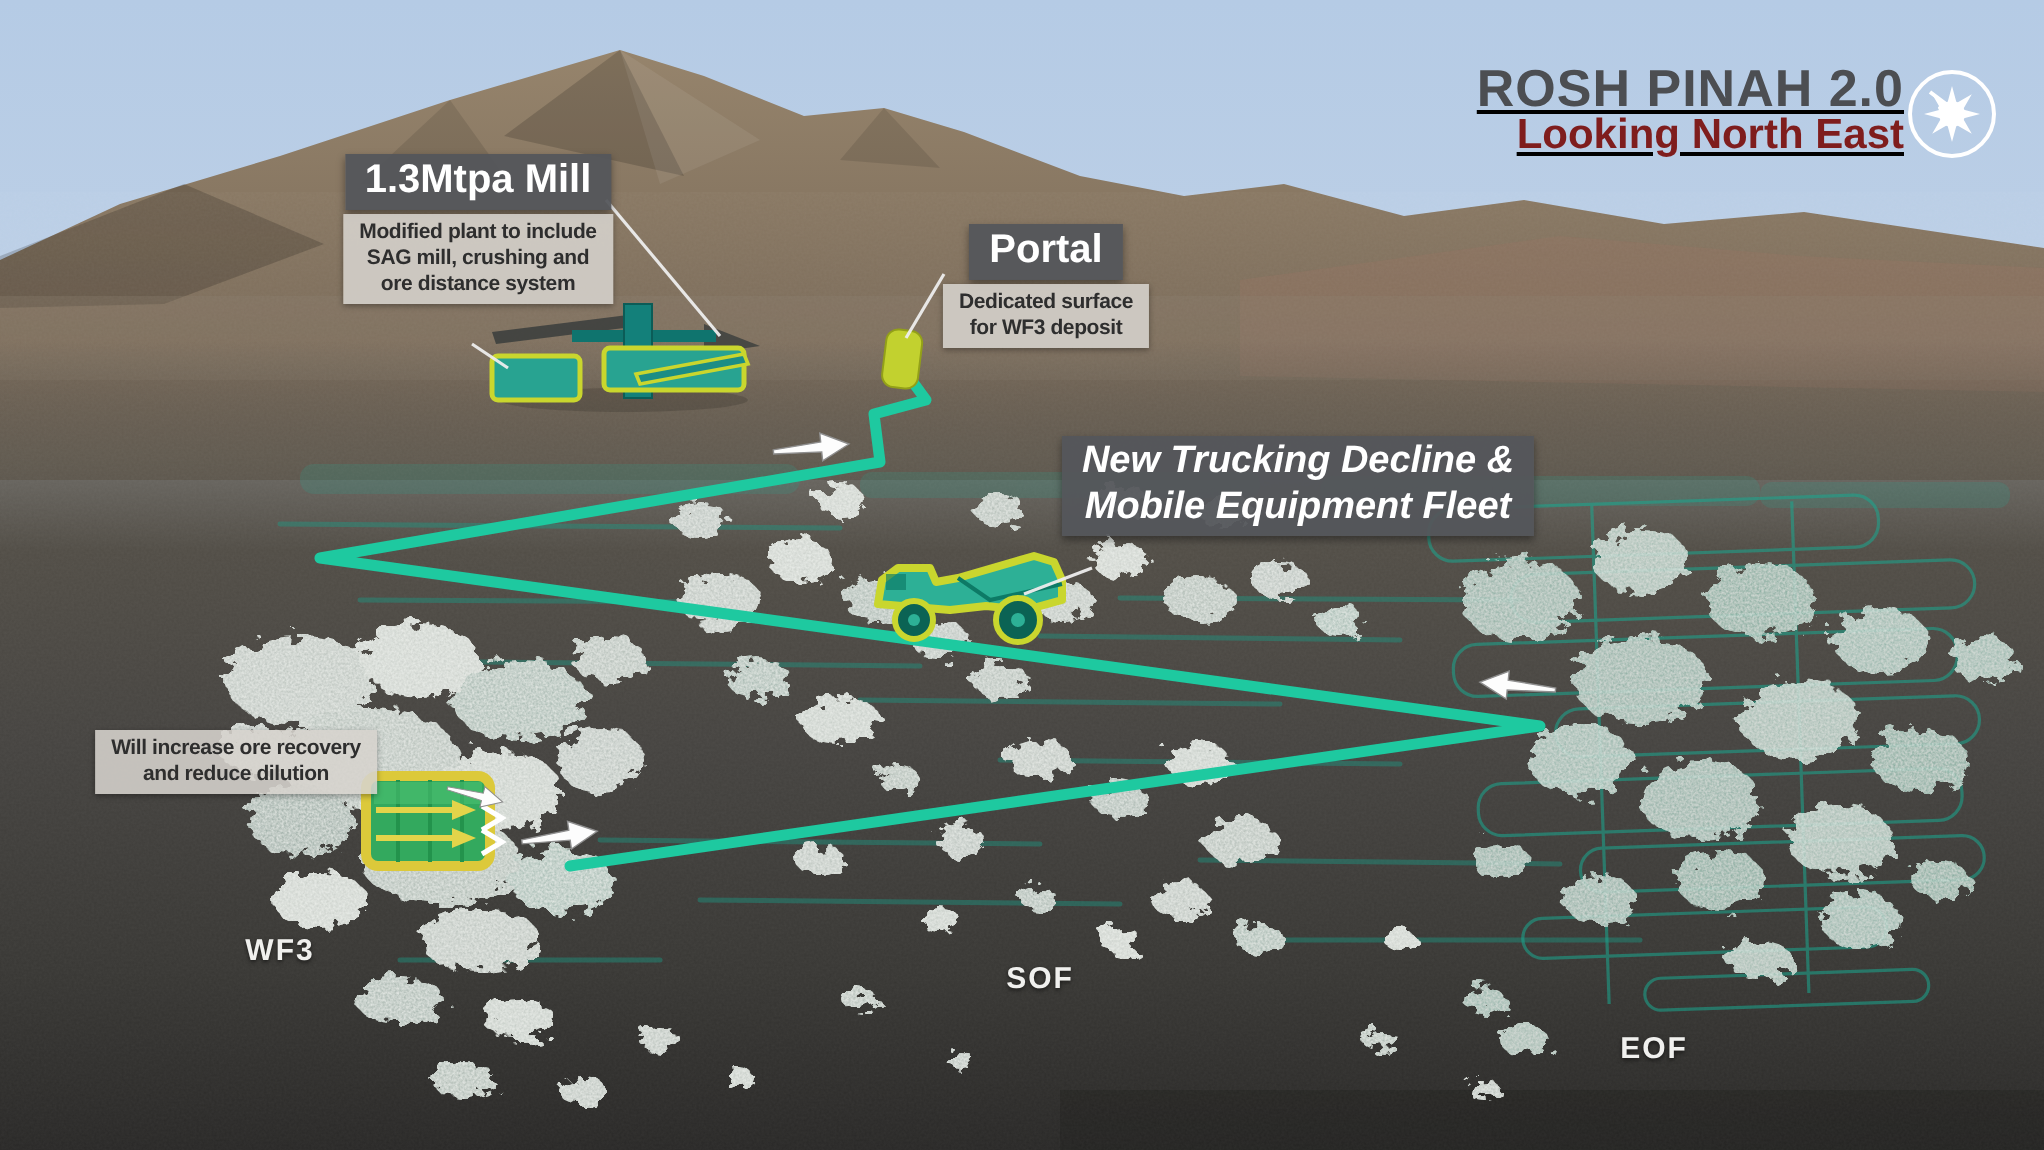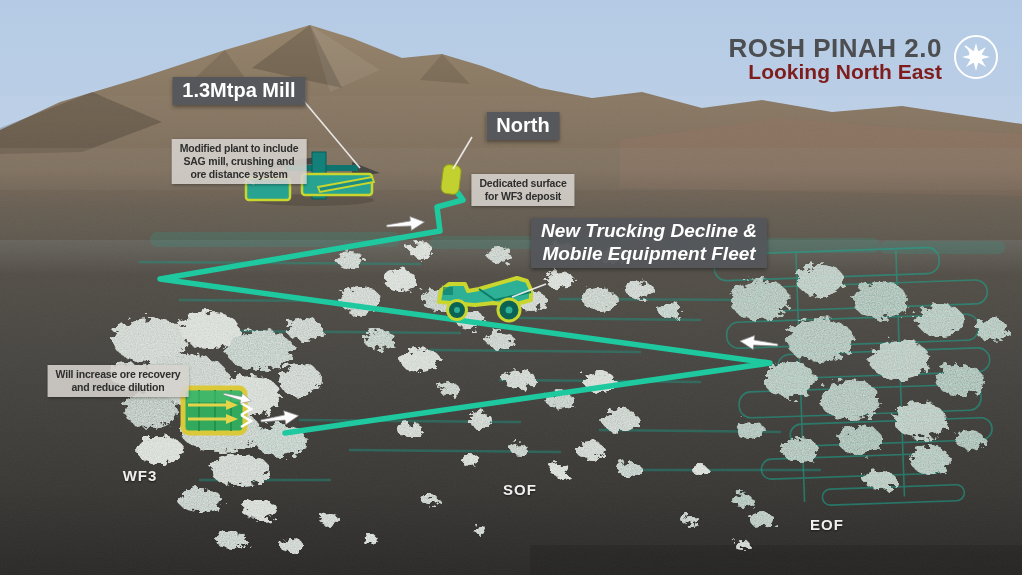--- a/index.html
+++ b/index.html
@@ -3,42 +3,42 @@
 <meta charset="utf-8">
 <style>
   html,body{margin:0;padding:0;background:#222;}
   .stage{
     position:relative;width:1022px;height:575px;overflow:hidden;
     font-family:"Liberation Sans",sans-serif;background:#bcd0e6;
   }
   svg.scene{position:absolute;left:0;top:0;z-index:1;}
   
   .callout{position:absolute;display:flex;flex-direction:column;align-items:center;
-           transform:translateX(-50%);z-index:6;gap:32px;}
+           transform:translateX(-50%);z-index:6;}
   .callout .title{
     background:rgba(84,86,90,.94);color:#fff;font-weight:700;
     padding:1px 10px 3px;white-space:nowrap;text-align:center;
     box-shadow:0 2px 4px rgba(0,0,0,.4);font-size:20px;line-height:24px;
   }
   .callout .desc{
     margin-top:2px;background:rgba(214,211,205,.88);color:#2e2e2e;
     font-weight:700;font-size:10.5px;line-height:13px;letter-spacing:-.2px;
     padding:3px 8px;text-align:center;box-shadow:0 1px 3px rgba(0,0,0,.35);
   }
   .callout .desc .line{display:block;white-space:nowrap;}
   .callout.trucking .title{font-size:19px;line-height:23px;}
   .callout.trucking .title .tline{display:block;white-space:nowrap;font-style:italic;}
   
   .ground-label{
     position:absolute;transform:translateX(-50%);z-index:5;color:#f0f0ee;
     font-size:15px;font-weight:700;letter-spacing:1px;
     text-shadow:0 1px 2px rgba(0,0,0,.55);
   }
   
-  .header{position:absolute;top:30px;right:22px;display:flex;align-items:flex-end;gap:10px;z-index:7;}
+  .header{position:absolute;top:30px;right:22px;display:flex;align-items:flex-start;gap:0;z-index:7;text-decoration:underline;}
   .header .htext{display:flex;flex-direction:column;text-align:right;}
   .header .htitle{font-size:26px;line-height:28px;font-weight:700;color:#4c4e52;letter-spacing:.5px;}
   .header .hsub{font-size:21px;line-height:19px;font-weight:700;color:#7f1d1d;}
   .logo{width:48px;height:48px;margin-top:3px;}
 </style>
 </head>
 <body>
 
 <div class="stage">
 
@@ -287,21 +287,21 @@
     <div class="title">1.3Mtpa Mill</div>
     <div class="desc">
       <span class="line">Modified plant to include</span>
       <span class="line">SAG mill, crushing and</span>
       <span class="line">ore distance system</span>
     </div>
   </div>
 
 
   <div class="callout" style="left:523px;top:112px">
-    <div class="title">North</div>
+    <div class="title">Portal</div>
     <div class="desc">
       <span class="line">Dedicated surface</span>
       <span class="line">for WF3 deposit</span>
     </div>
   </div>
 
   <div class="callout trucking" style="left:649px;top:218px">
     <div class="title">
       <span class="tline">New Trucking Decline &amp;</span>
       <span class="tline">Mobile Equipment Fleet</span>

